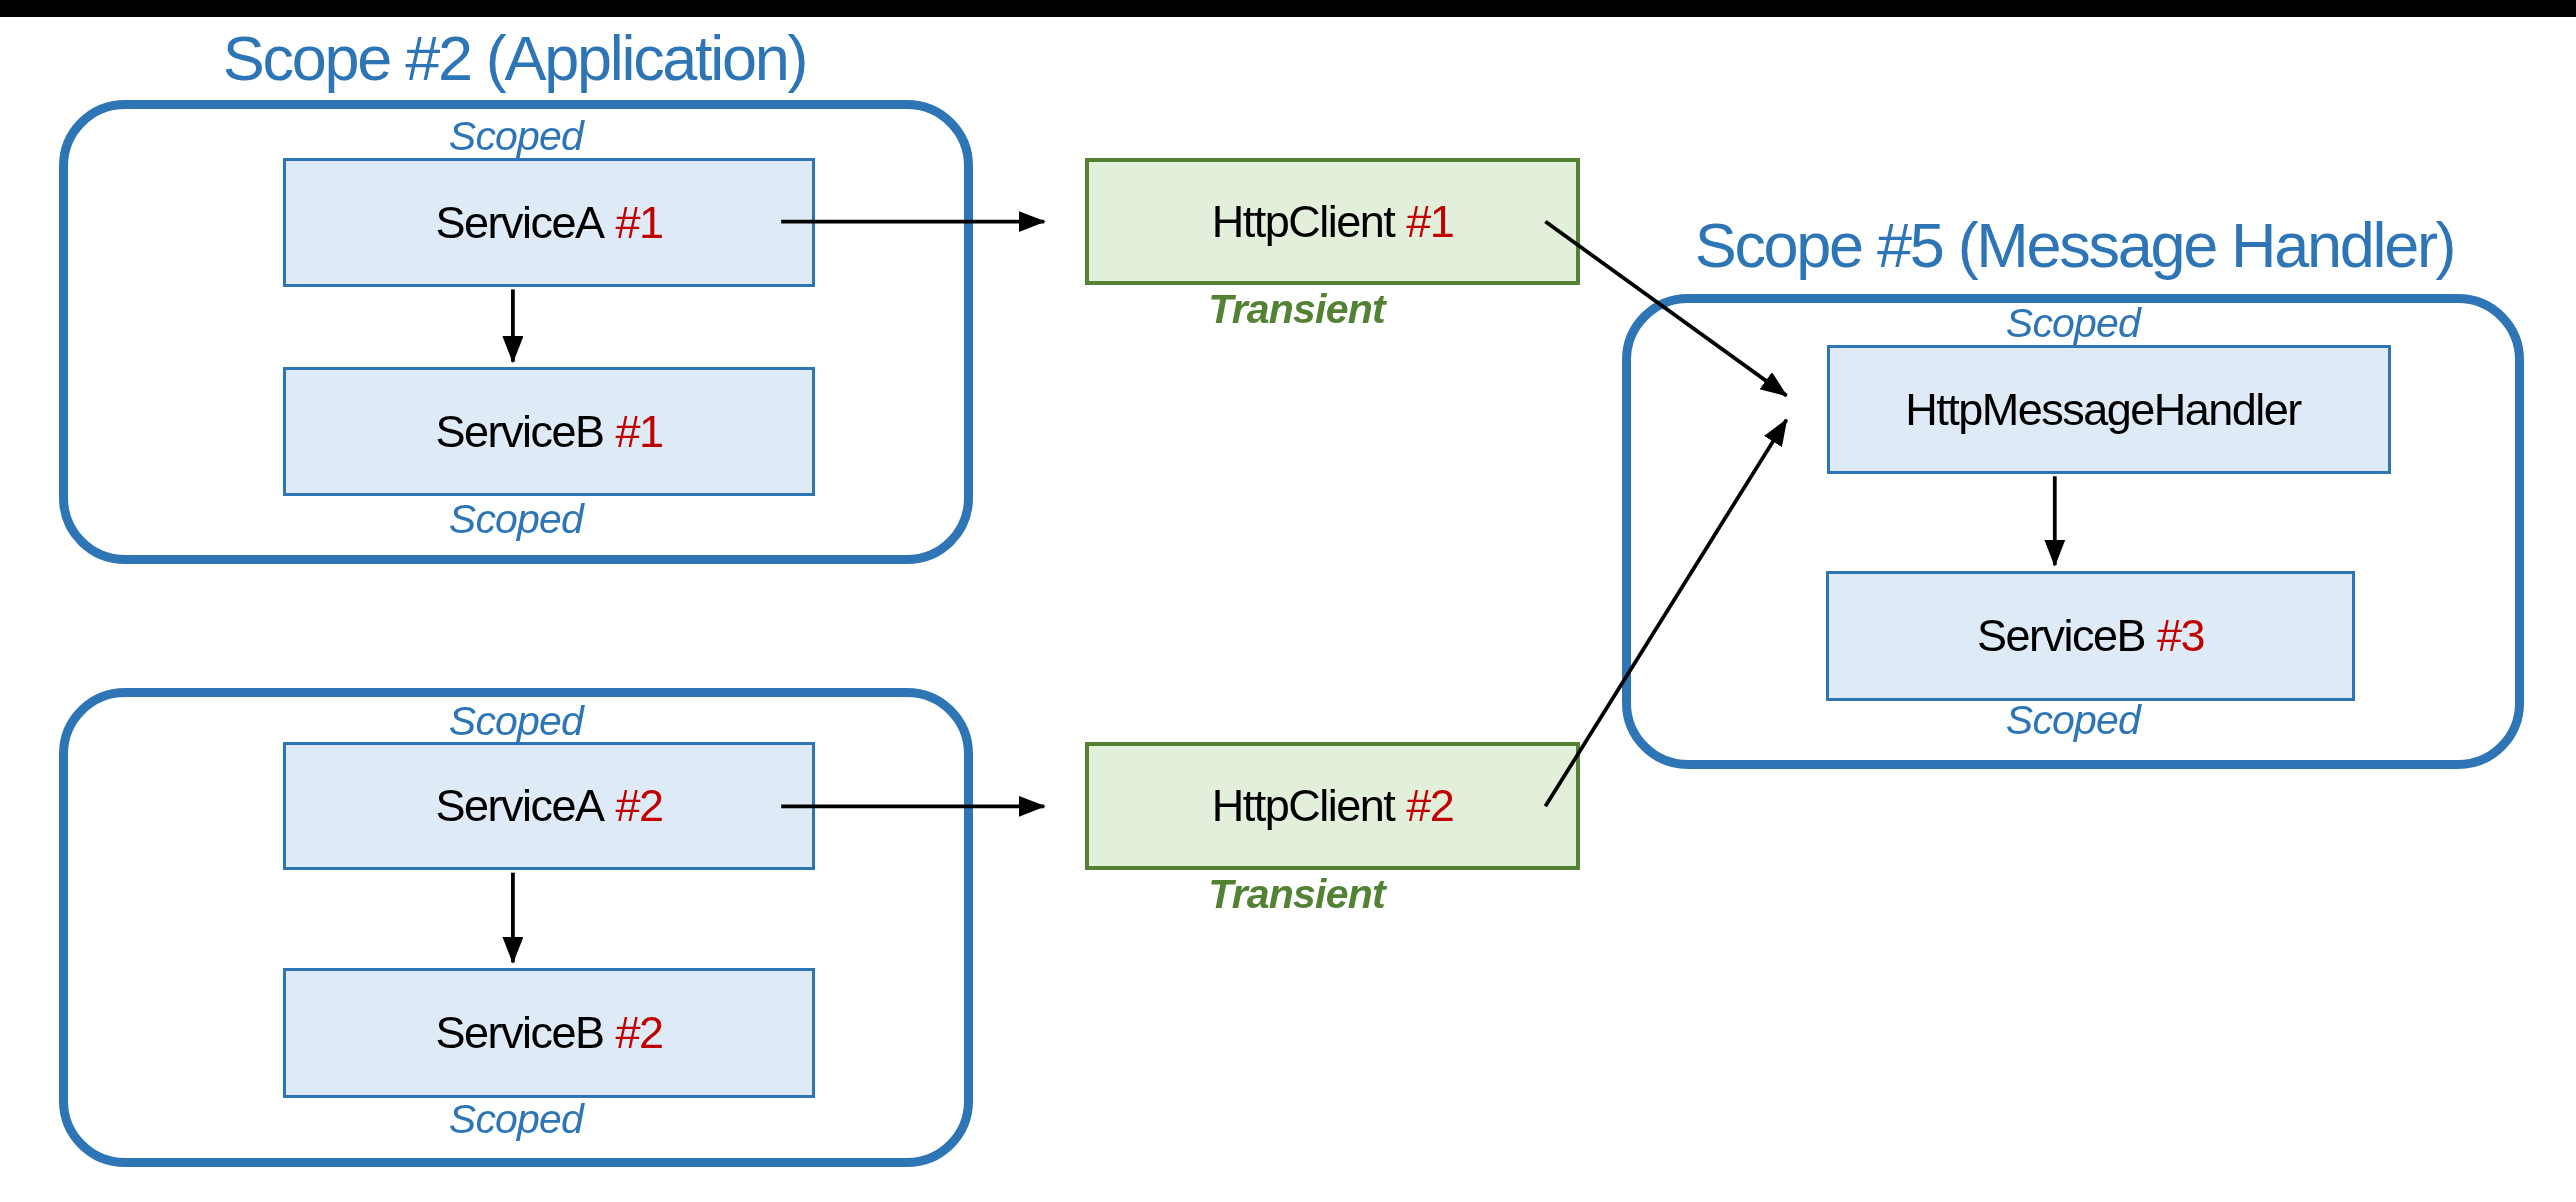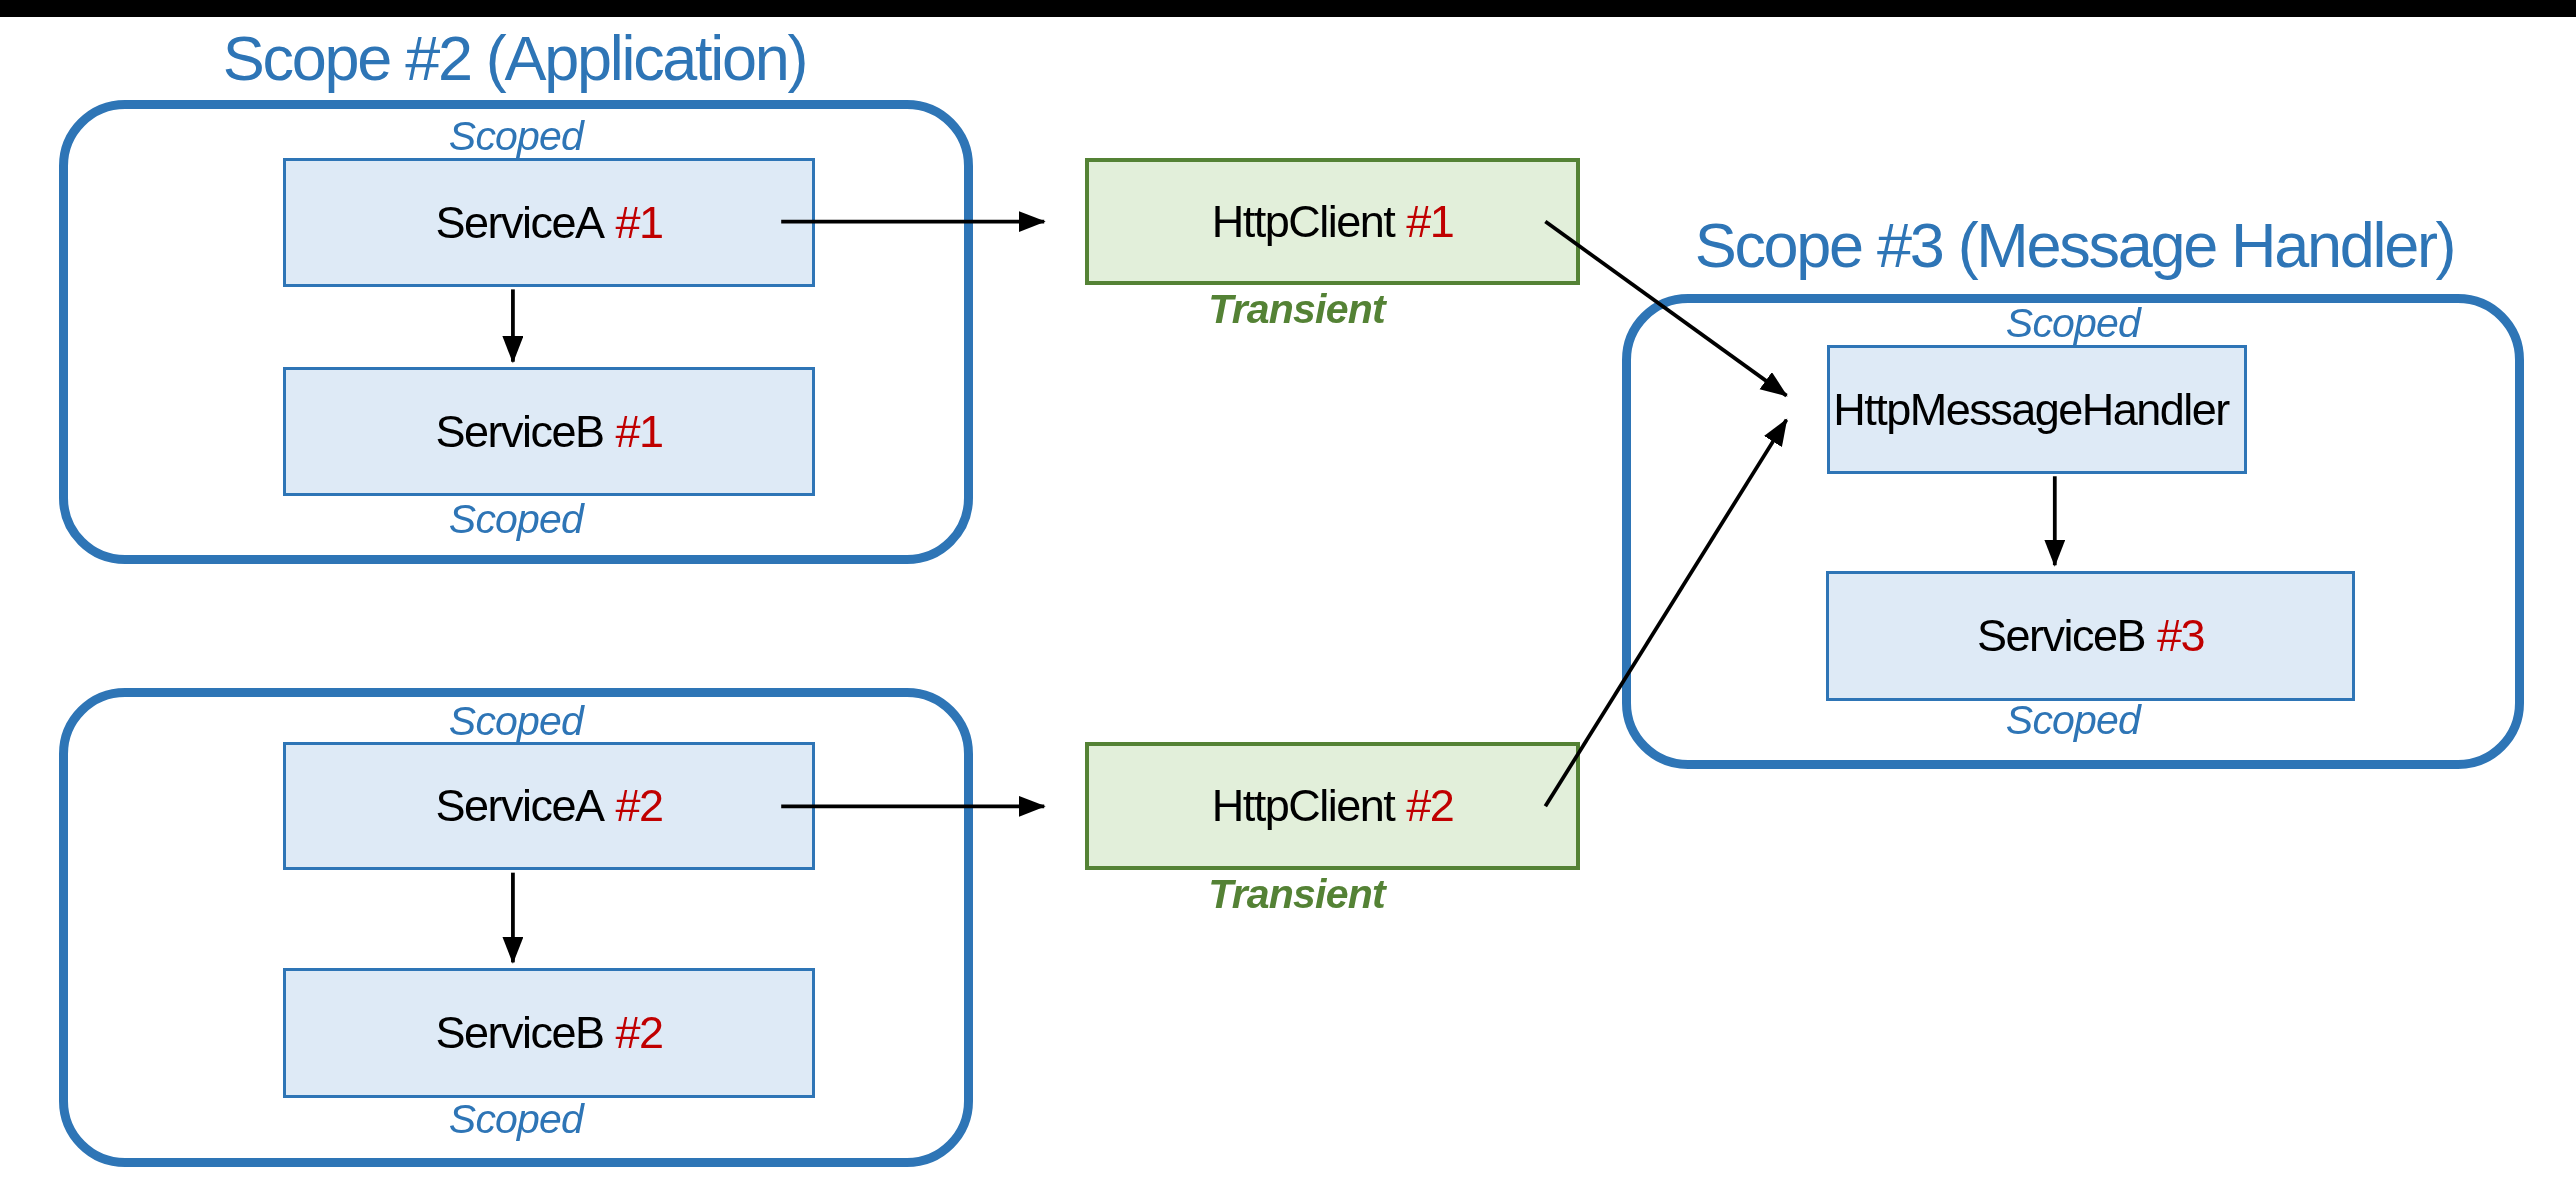--- a/index.html
+++ b/index.html
@@ -129,27 +129,27 @@
     <span class="instance">#1</span>
   </div>
   <div class="lifetime-label green" style="left:1049px; top:289px; width:495px;">Transient</div>
 
   <div class="node-box green" style="left:1049px; top:742px; width:495px; height:128px;">
     <span>HttpClient</span>
     <span class="instance">#2</span>
   </div>
   <div class="lifetime-label green" style="left:1049px; top:874px; width:495px;">Transient</div>
 
-  <div class="scope-title" style="left:1660px; top:211px; width:829px;">Scope #3 (Message Handler)</div>
+  <div class="scope-title" style="left:1660px; top:211px; width:829px;">Scope #5 (Message Handler)</div>
 
   <div class="scope-boundary" style="left:1622px; top:294px; width:902px; height:475px;"></div>
 
   <div class="lifetime-label" style="left:1622px; top:303px; width:902px;">Scoped</div>
 
-  <div class="node-box" style="left:1791px; top:345px; width:420px; height:129px;">
+  <div class="node-box" style="left:1791px; top:345px; width:564px; height:129px;">
     <span>HttpMessageHandler</span>
     <span class="instance"></span>
   </div>
 
   <div class="node-box" style="left:1790px; top:571px; width:529px; height:130px;">
     <span>ServiceB</span>
     <span class="instance">#3</span>
   </div>
 
   <div class="lifetime-label" style="left:1622px; top:700px; width:902px;">Scoped</div>

